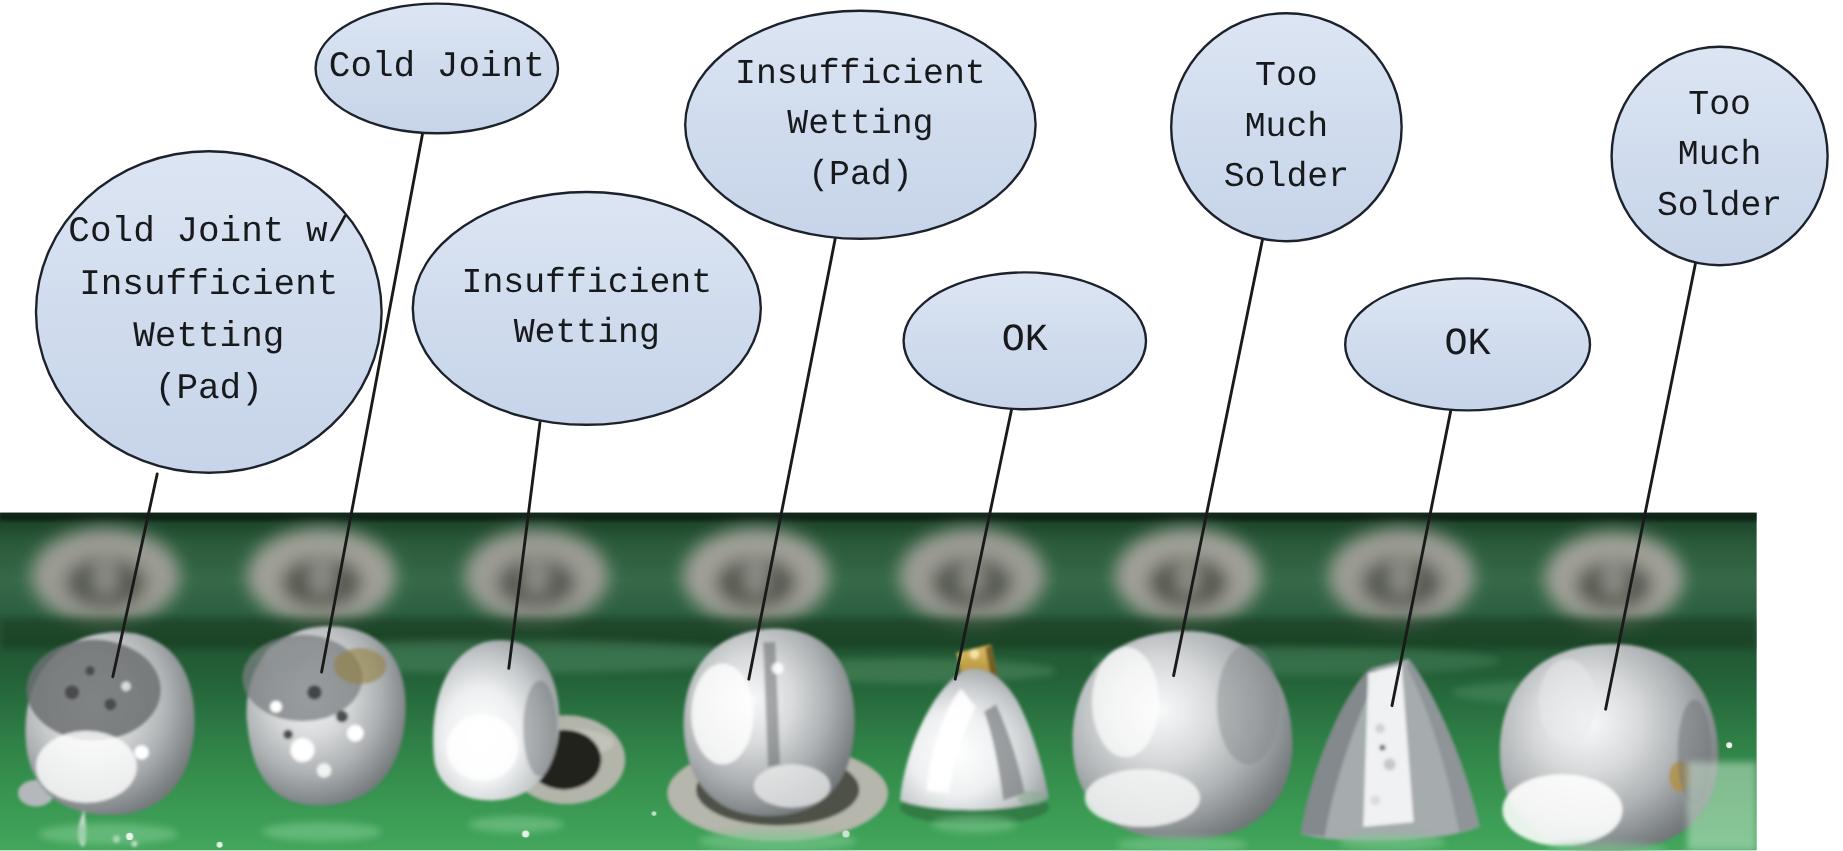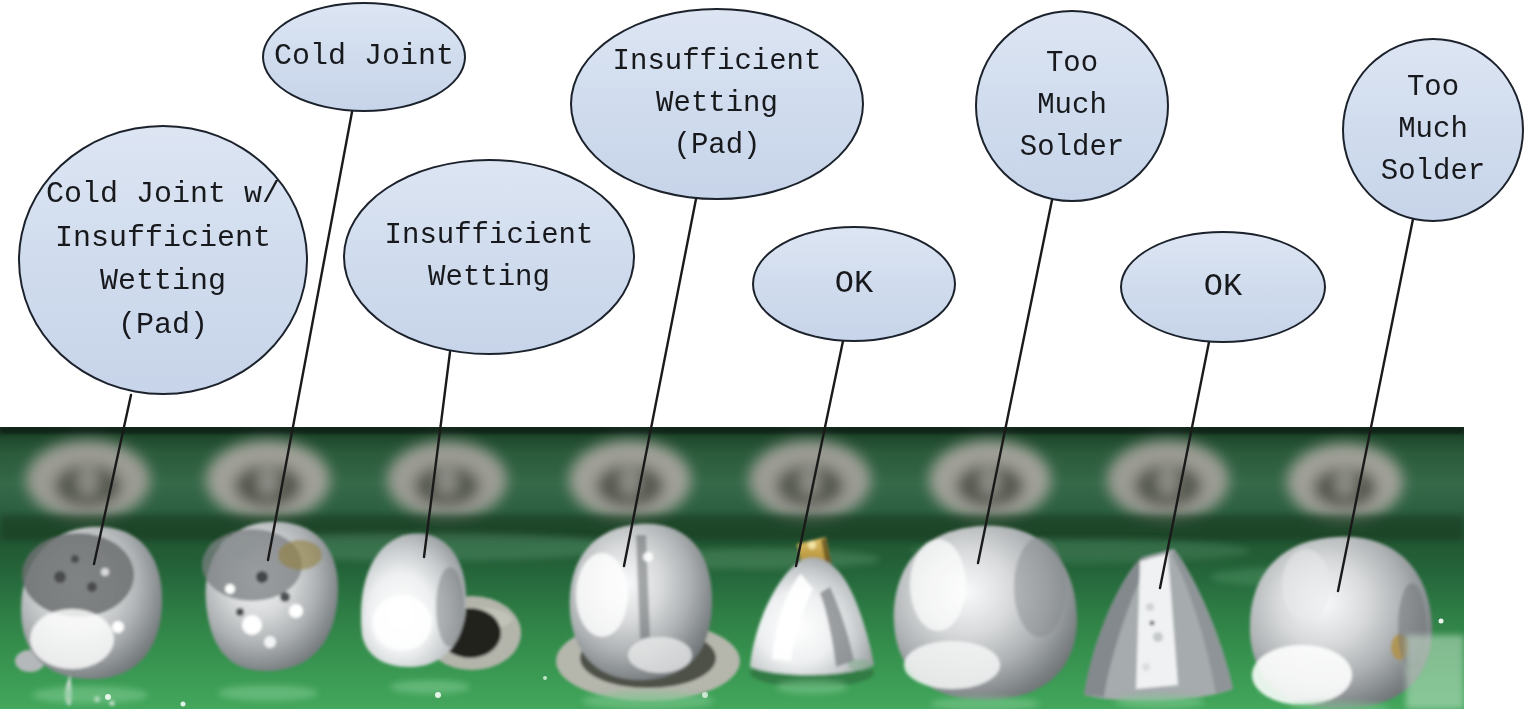--- a/index.html
+++ b/index.html
@@ -238,21 +238,21 @@
       <line x1="352" y1="112" x2="268" y2="560" stroke="#1a1a1a" stroke-width="2.4" stroke-linecap="round"></line>
       <line x1="450" y1="352" x2="424" y2="557" stroke="#1a1a1a" stroke-width="2.4" stroke-linecap="round"></line>
       <line x1="696" y1="199" x2="624" y2="566" stroke="#1a1a1a" stroke-width="2.4" stroke-linecap="round"></line>
       <line x1="843" y1="341" x2="796" y2="566" stroke="#1a1a1a" stroke-width="2.4" stroke-linecap="round"></line>
       <line x1="1052" y1="200" x2="978" y2="563" stroke="#1a1a1a" stroke-width="2.4" stroke-linecap="round"></line>
       <line x1="1209" y1="342" x2="1160" y2="588" stroke="#1a1a1a" stroke-width="2.4" stroke-linecap="round"></line>
       <line x1="1413" y1="219" x2="1338" y2="591" stroke="#1a1a1a" stroke-width="2.4" stroke-linecap="round"></line>
     </svg>
 
   <div class="bubble-layer">
-      <div class="bubble" style="left: 18px; top: 125px; width: 290px; height: 270px; font-size: 30px; color: rgb(23, 25, 28); border: 2px solid rgb(28, 34, 44); background: linear-gradient(rgb(221, 229, 243) 0%, rgb(209, 221, 238) 45%, rgb(199, 212, 233) 100%);">
+      <div class="bubble" style="left: 29px; top: 125px; width: 290px; height: 270px; font-size: 30px; color: rgb(23, 25, 28); border: 2px solid rgb(28, 34, 44); background: linear-gradient(rgb(221, 229, 243) 0%, rgb(209, 221, 238) 45%, rgb(199, 212, 233) 100%);">
         <div class="bubble-line">Cold Joint w/</div>
         <div class="bubble-line">Insufficient</div>
         <div class="bubble-line">Wetting</div>
         <div class="bubble-line">(Pad)</div>
       </div>
       <div class="bubble" style="left: 262px; top: 2px; width: 204px; height: 110px; font-size: 30px; color: rgb(23, 25, 28); border: 2px solid rgb(28, 34, 44); background: linear-gradient(rgb(221, 229, 243) 0%, rgb(209, 221, 238) 45%, rgb(199, 212, 233) 100%);">
         <div class="bubble-line">Cold Joint</div>
       </div>
       <div class="bubble" style="left: 343px; top: 159px; width: 292px; height: 196px; font-size: 29px; color: rgb(23, 25, 28); border: 2px solid rgb(28, 34, 44); background: linear-gradient(rgb(221, 229, 243) 0%, rgb(209, 221, 238) 45%, rgb(199, 212, 233) 100%);">
         <div class="bubble-line">Insufficient</div>

